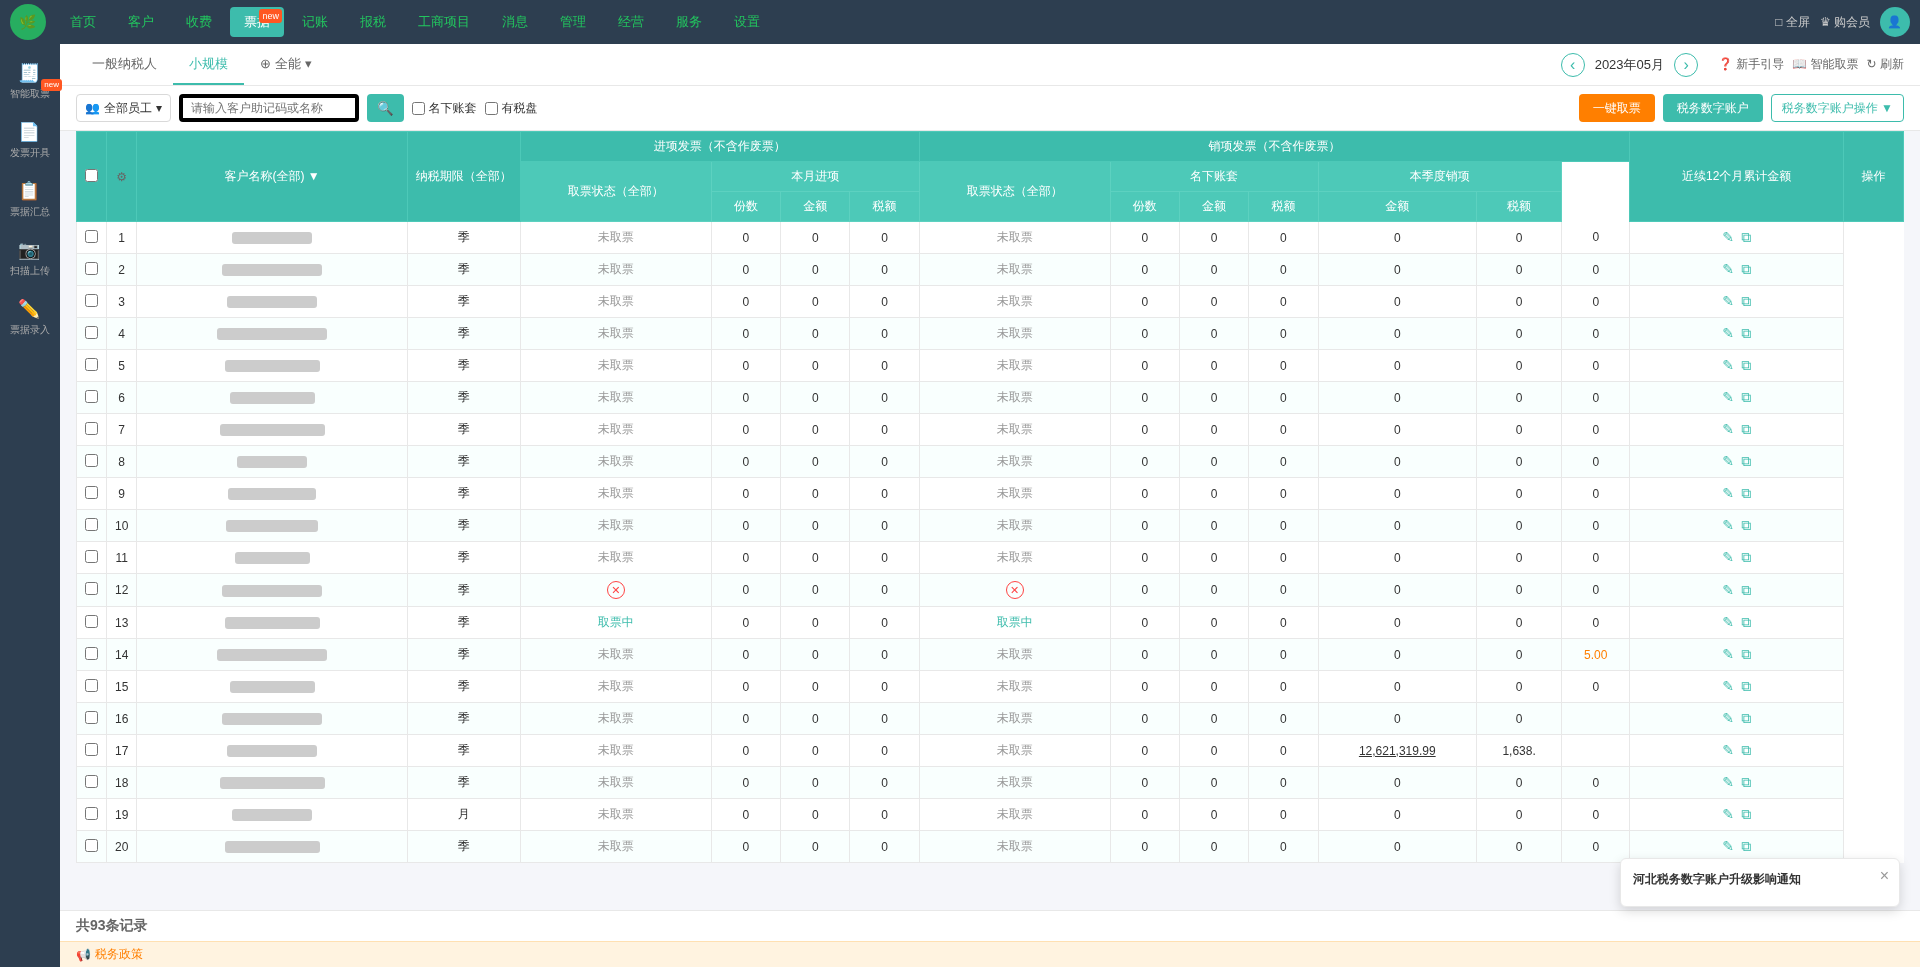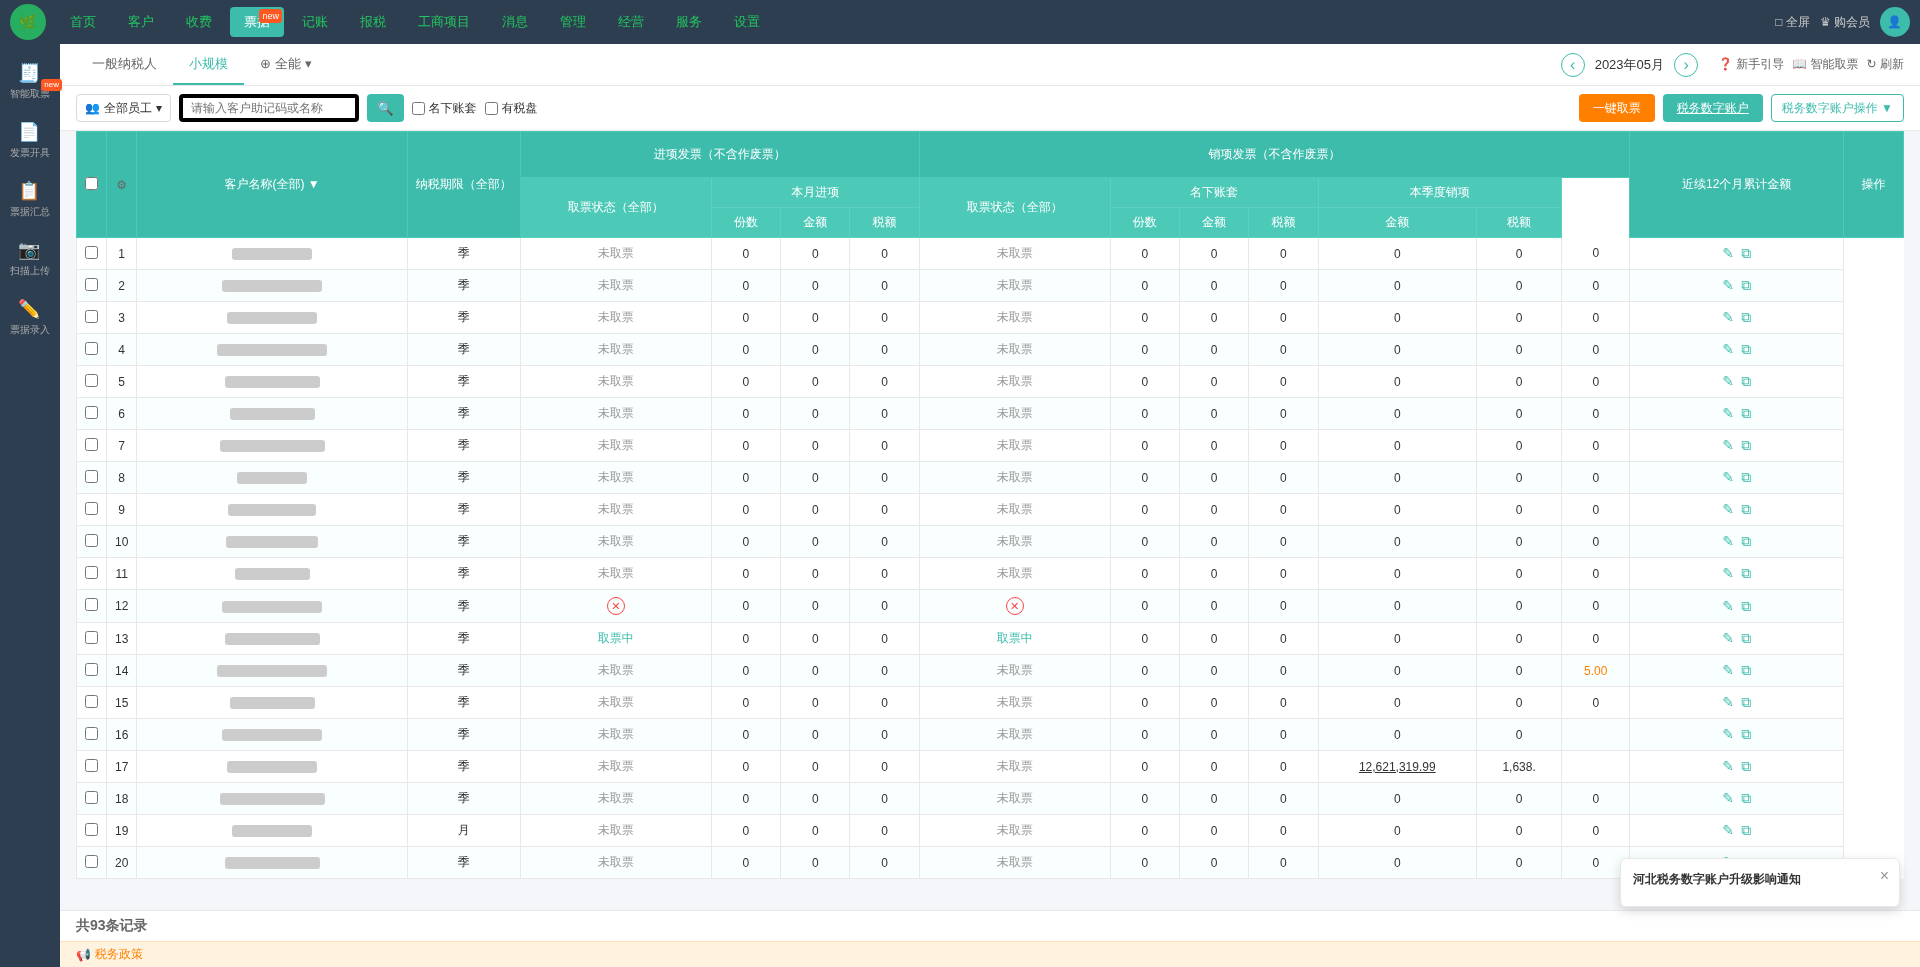--- a/index.html
+++ b/index.html
@@ -134,42 +134,42 @@
     .toolbar .checkbox-label {
       display: flex; align-items: center; gap: 4px; font-size: 12px; cursor: pointer;
     }
     .toolbar .spacer { flex: 1; }
     .toolbar .btn-primary {
       background: #ff7f00; border: none; border-radius: 4px;
       color: #fff; padding: 5px 14px; cursor: pointer; font-size: 12px; height: 28px;
     }
     .toolbar .btn-teal {
       background: #3dbcac; border: none; border-radius: 4px;
-      color: #fff; padding: 5px 14px; cursor: pointer; font-size: 12px; height: 28px; text-decoration: underline;
+      color: #fff; padding: 5px 14px; cursor: pointer; font-size: 12px; height: 28px;
     }
     .toolbar .btn-outline {
       background: #fff; border: 1px solid #3dbcac; border-radius: 4px;
       color: #3dbcac; padding: 5px 10px; cursor: pointer; font-size: 12px; height: 28px;
       display: flex; align-items: center; gap: 4px;
     }
 
     
     .table-container {
       flex: 1; overflow: auto; padding: 0 16px 8px;
     }
     table {
       width: 100%; border-collapse: collapse; background: #fff;
       font-size: 12px;
     }
     
     .th-group {
       background: #3dbcac; color: #fff;
     }
     .th-group th {
-      padding: 14px 8px; text-align: center; border: 1px solid #4dc9b8;
+      padding: 6px 8px; text-align: center; border: 1px solid #4dc9b8;
       font-weight: normal; white-space: nowrap;
     }
     .th-sub {
       background: #4dc9b8; color: #fff;
     }
     .th-sub th {
       padding: 6px 8px; text-align: center; border: 1px solid #5dd1c0;
       font-weight: normal; white-space: nowrap;
     }
     tbody tr { background: #fff; }

